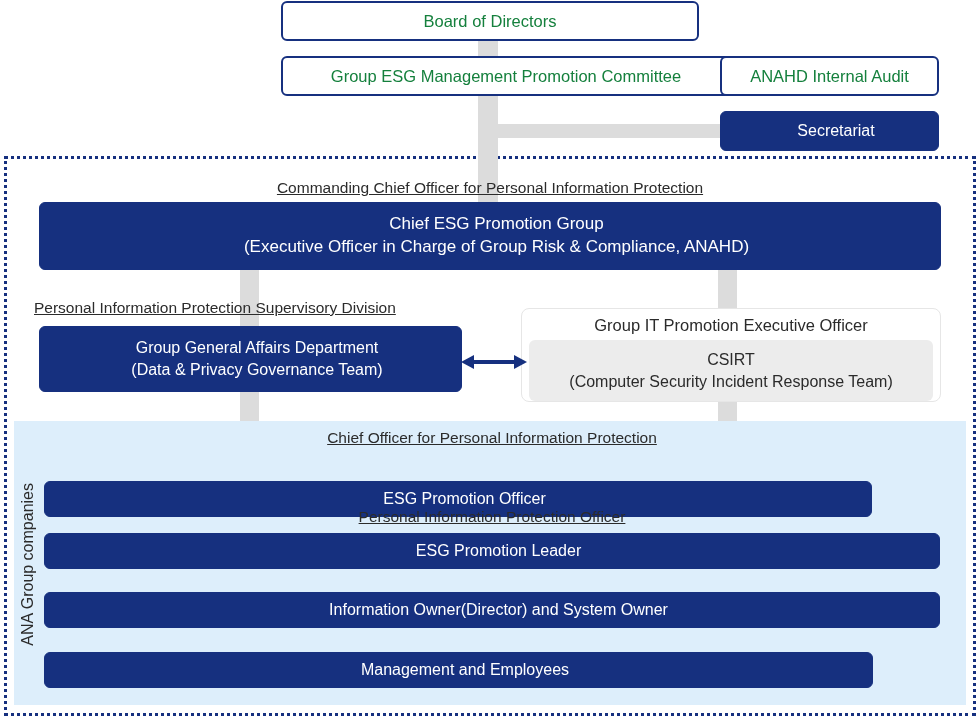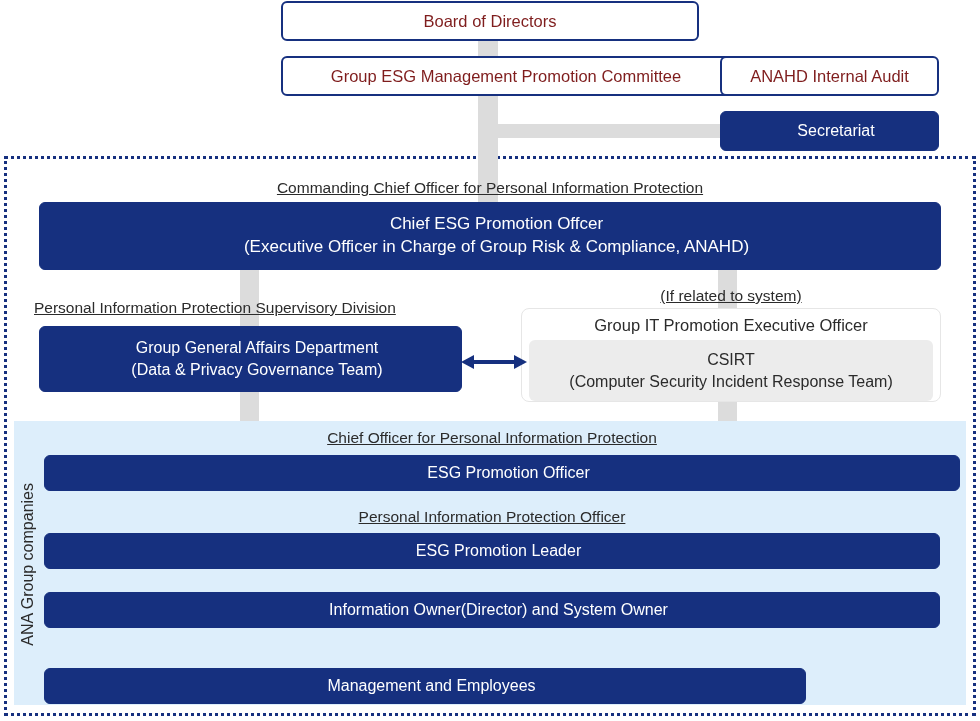--- a/index.html
+++ b/index.html
@@ -34,21 +34,21 @@
     align-items: center;
     justify-content: center;
     text-align: center;
     border-radius: 6px;
     z-index: 3;
     line-height: 1.35;
   }
   .box-outline {
     background: #ffffff;
     border: 2px solid #16307f;
-    color: #7f1d1d;
+    color: #15803d;
     font-size: 16.5px;
   }
   .box-solid {
     background: #16307f;
     border: 1px solid #16307f;
     color: #ffffff;
     font-size: 16px;
     padding-left: 13px;
   }
   .box-solid.big {
@@ -174,62 +174,61 @@
     <span>ANAHD Internal Audit</span>
   </div>
 
   <div class="box box-solid" style="left:720px; top:111px; width:219px; height:40px;">
     <span>Secretariat</span>
   </div>
 
   <div class="caption centered" style="left:0px; top:179px; width:980px;">Commanding Chief Officer for Personal Information Protection</div>
 
   <div class="box box-solid big" style="left:39px; top:202px; width:902px; height:68px; flex-direction:column;">
-    <span class="line2">Chief ESG Promotion Offcer</span>
+    <span class="line2">Chief ESG Promotion Group</span>
     <span class="line2">(Executive Officer in Charge of Group Risk &amp; Compliance, ANAHD)</span>
   </div>
 
   <div class="caption" style="left:34px; top:299px;">Personal Information Protection Supervisory Division</div>
 
   <div class="box box-solid" style="left:39px; top:326px; width:423px; height:66px; flex-direction:column;">
     <span class="line2">Group General Affairs Department</span>
     <span class="line2">(Data &amp; Privacy Governance Team)</span>
   </div>
 
   <div id="dbl-arrow">
     <svg width="66" height="18" viewBox="0 0 66 18" xmlns="http://www.w3.org/2000/svg">
       <line x1="10" y1="9" x2="56" y2="9" stroke="#16307f" stroke-width="4"></line>
       <polygon points="0,9 13,2 13,16" fill="#16307f"></polygon>
       <polygon points="66,9 53,2 53,16" fill="#16307f"></polygon>
     </svg>
   </div>
 
-  <div class="caption centered" style="left:521px; top:287px; width:420px;">(If related to system)</div>
 
   <div class="box box-plain" style="left:521px; top:308px; width:420px; height:94px; flex-direction:column; justify-content:flex-end;">
     <div style="font-size:16.5px; padding:5px 0 4px 0;">Group IT Promotion Executive Officer</div>
     <div class="box-gray" style="width:404px; height:72px; display:flex; flex-direction:column; align-items:center; justify-content:center;">
       <span class="line2">CSIRT</span>
       <span class="line2">(Computer Security Incident Response Team)</span>
     </div>
   </div>
 
   <div class="caption centered" style="left:44px; top:429px; width:896px;">Chief Officer for Personal Information Protection</div>
 
-  <div class="box box-solid" style="left:44px; top:455px; width:916px; height:36px;">
+  <div class="box box-solid" style="left:44px; top:481px; width:828px; height:36px;">
     <span>ESG Promotion Officer</span>
   </div>
 
   <div class="caption centered" style="left:44px; top:508px; width:896px;">Personal Information Protection Officer</div>
 
   <div class="box box-solid" style="left:44px; top:533px; width:896px; height:36px;">
     <span>ESG Promotion Leader</span>
   </div>
 
   <div class="box box-solid" style="left:44px; top:592px; width:896px; height:36px;">
     <span>Information Owner(Director) and System Owner</span>
   </div>
 
-  <div class="box box-solid" style="left:44px; top:652px; width:762px; height:36px;margin-top:16px;">
+  <div class="box box-solid" style="left:44px; top:652px; width:829px; height:36px;">
     <span>Management and Employees</span>
   </div>
 
 </div>
 
 </body></html>

